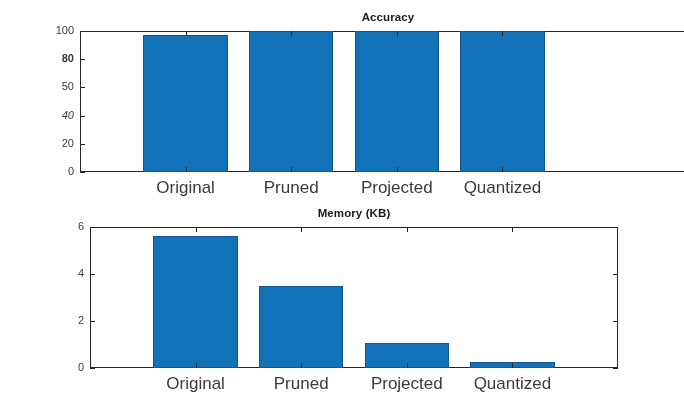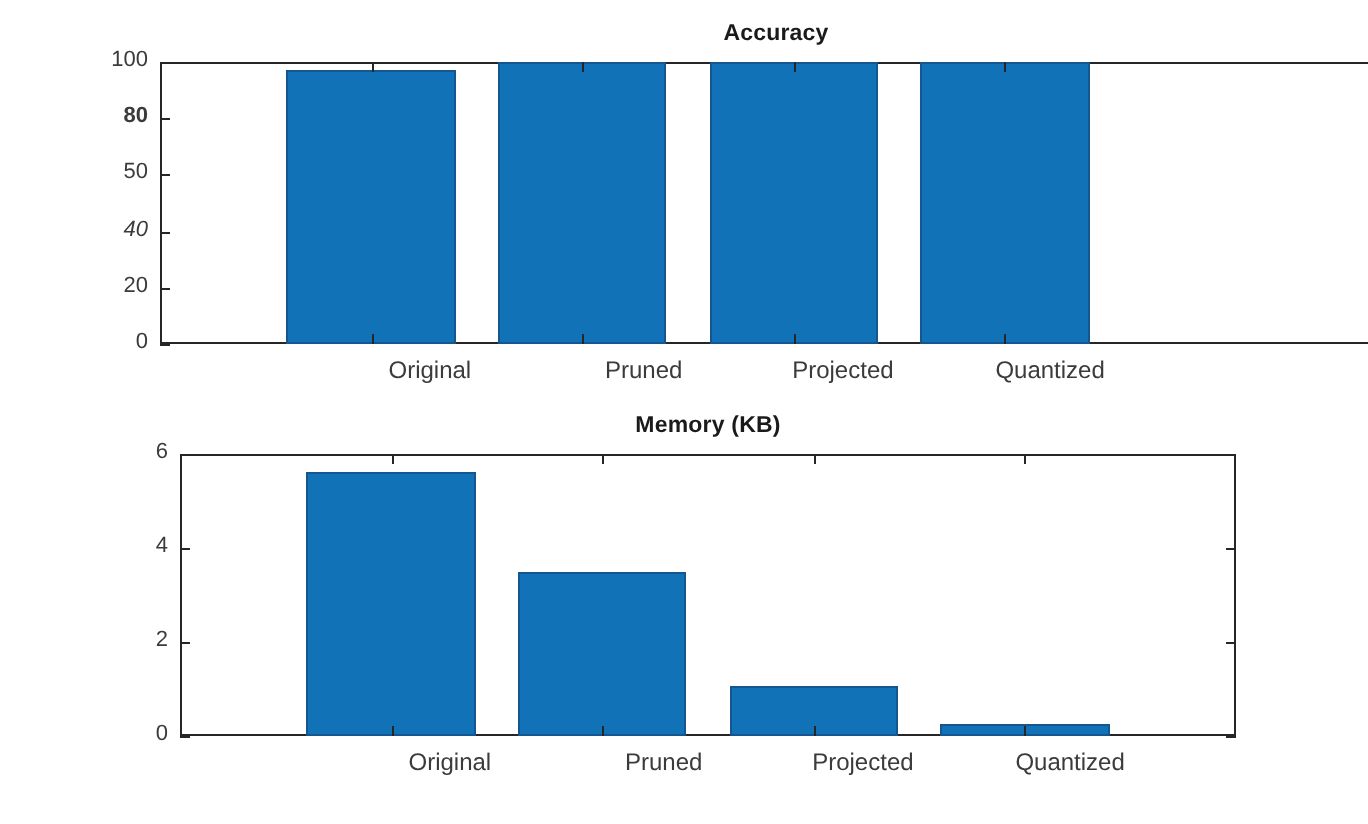--- a/index.html
+++ b/index.html
@@ -89,23 +89,23 @@
   .ytick-label {
     position: absolute;
     font-size: 11px;
     color: #3b3b3b;
     text-align: right;
     white-space: nowrap;
     line-height: 1;
   }
   .xtick-label {
     position: absolute;
-    font-size: 12px;
+    font-size: 17px;
     color: #3b3b3b;
-    text-align: right;
+    text-align: center;
     white-space: nowrap;
     line-height: 1;
   }
 </style>
 </head>
 <body>
 
 <div class="figure">
 
   <div class="axes" id="axes-accuracy" style="left:80px; top:31px; width:616px; height:141px;">

